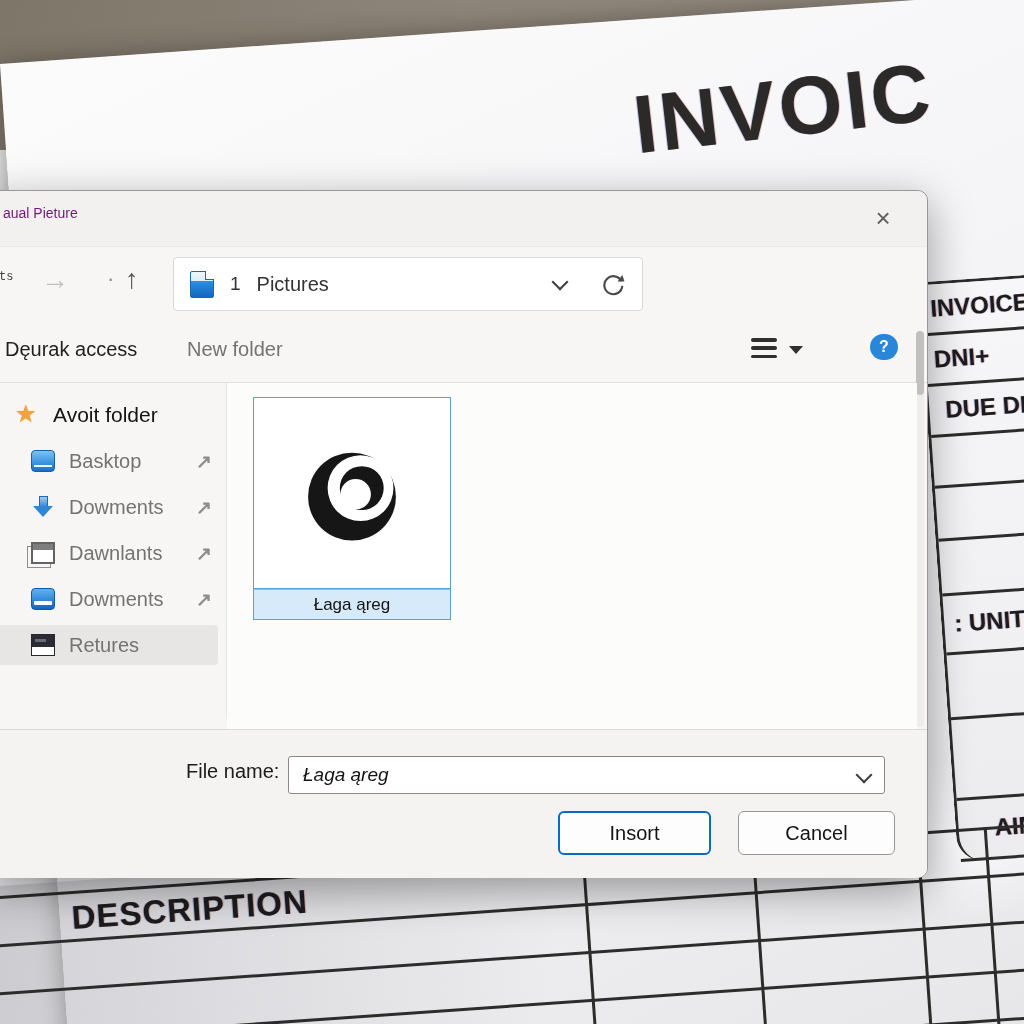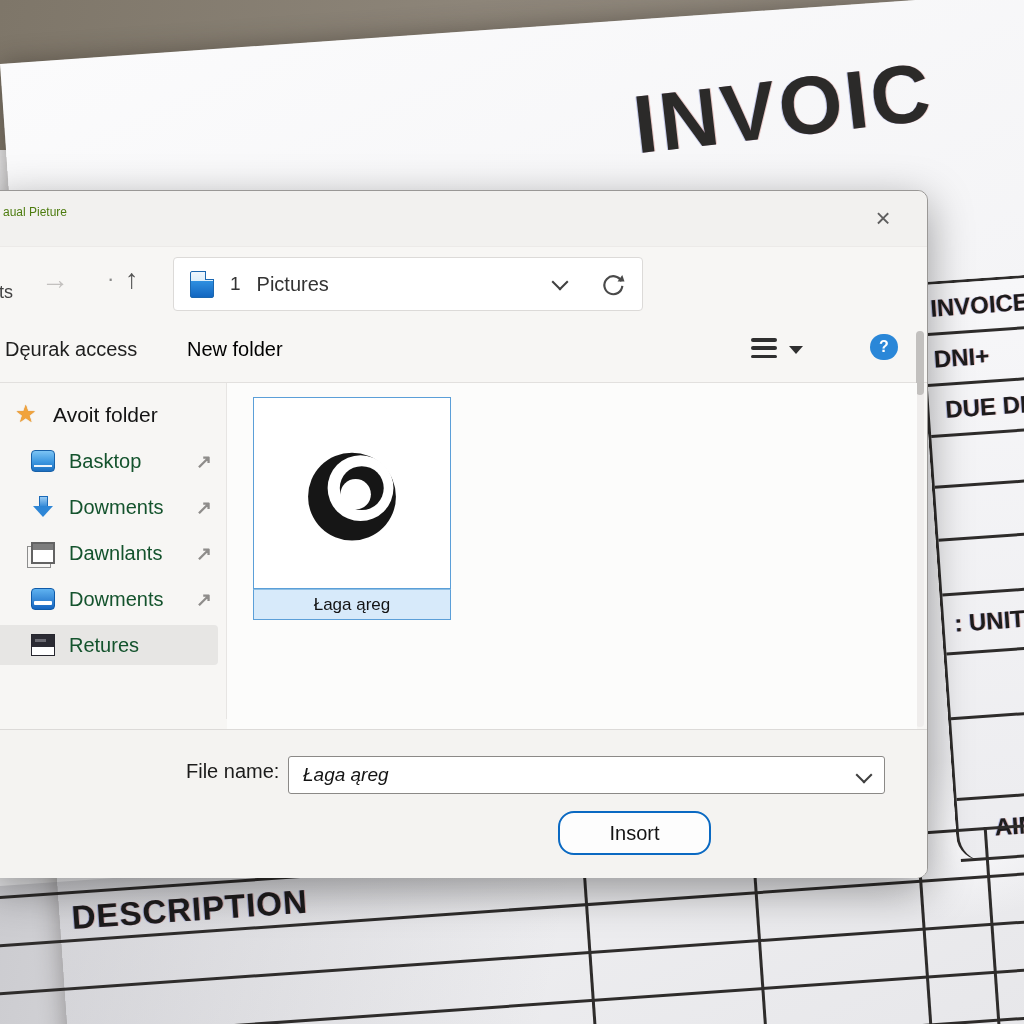--- a/index.html
+++ b/index.html
@@ -32,26 +32,26 @@
   .description-label{position:absolute;left:12px;top:838px;font-size:33px;font-weight:800;
          letter-spacing:1px;color:#1d1c1c;
          text-shadow:1px 0 0 rgba(185,55,45,.3),-1px 0 0 rgba(45,65,185,.3);}
 
   
   .dialog{position:absolute;left:-10px;top:190px;width:936px;height:686px;
           background:#f7f6f4;border:1px solid #9a9896;border-radius:10px;
           box-shadow:0 12px 44px rgba(0,0,0,.38);z-index:10;}
   .titlebar{position:absolute;left:0;top:0;right:0;height:55px;border-radius:10px 10px 0 0;
           background:#f2f1ef;border-bottom:1px solid #eceae8;}
-  .title-text{position:absolute;left:12px;top:14px;font-size:12px;color:#4d7c0f;}
+  .title-text{position:absolute;left:12px;top:14px;font-size:14px;color:#701a75;}
   .close-btn{position:absolute;right:26px;top:9px;width:36px;height:36px;display:flex;
           align-items:center;justify-content:center;font-size:26px;color:#5f5f5f;cursor:default;}
 
   .navrow{position:absolute;left:0;top:55px;right:0;height:76px;}
-  .nav-frag{position:absolute;left:8px;top:36px;font-size:18px;color:#414141;}
+  .nav-frag{position:absolute;left:8px;top:24px;font-size:12px;color:#414141;font-family:Liberation Mono, monospace;}
   .nav-forward{position:absolute;left:50px;top:18px;font-size:28px;color:#c3c1bf;}
   .nav-dot{position:absolute;left:116px;top:20px;font-size:22px;color:#8a8a8a;}
   .nav-up{position:absolute;left:134px;top:18px;font-size:27px;color:#555;}
   .addressbar{position:absolute;left:182px;top:11px;width:470px;height:54px;background:#fff;
           border:1px solid #dcdad8;border-radius:4px;display:flex;align-items:center;padding:0 16px;box-sizing:border-box;}
   .crumb-num{font-size:19px;color:#333;margin-left:16px;}
   .crumb-name{font-size:20px;color:#333;margin-left:16px;}
   .addr-spacer{flex:1;}
   .chev{width:10px;height:10px;border-right:2px solid #3f3f3f;border-bottom:2px solid #3f3f3f;
           transform:rotate(45deg);display:inline-block;}
@@ -60,41 +60,41 @@
           border:1px solid #dcdad8;border-radius:4px;display:flex;align-items:center;justify-content:center;}
   .search-text{font-size:19px;color:#3f3f3f;}
 
   .folder-icon{width:22px;height:25px;position:relative;border:1px solid #1b67b0;border-radius:2px;
           background:linear-gradient(180deg,#eef6fd 0%,#dbeefb 36%,#2f8fe0 36%,#1266c0 100%);flex:0 0 22px;}
   .folder-icon::after{content:'';position:absolute;right:-1px;top:-1px;width:8px;height:8px;background:#fff;
           border-left:1px solid #1b67b0;border-bottom:1px solid #1b67b0;}
 
   .toolbar{position:absolute;left:0;top:131px;right:0;height:60px;border-bottom:1px solid #e2e0de;}
   .tb-quick{position:absolute;left:14px;top:16px;font-size:20px;color:#1f1f1f;}
-  .tb-new{position:absolute;left:196px;top:16px;font-size:20px;color:#000000;}
+  .tb-new{position:absolute;left:196px;top:16px;font-size:20px;color:#737373;}
   .view-btn{position:absolute;left:760px;top:16px;display:flex;align-items:center;gap:12px;}
   .hamburger{width:26px;height:20px;display:flex;flex-direction:column;justify-content:space-between;}
   .hamburger span{height:3.5px;background:#2f2f2f;border-radius:2px;}
   .tri-down{width:0;height:0;border-left:7px solid transparent;border-right:7px solid transparent;
           border-top:8px solid #2f2f2f;margin-top:4px;}
   .help-btn{position:absolute;left:879px;top:12px;width:28px;height:26px;border-radius:13px;
           background:#2a87d8;color:#fff;font-weight:700;font-size:16px;display:flex;align-items:center;justify-content:center;}
   .scrollbar{position:absolute;right:3px;top:140px;width:8px;height:396px;background:#efedec;border-radius:4px;}
   .scroll-thumb{position:absolute;left:0;top:0;width:8px;height:64px;background:#c2c0be;border-radius:4px;}
 
   .body-area{position:absolute;left:0;top:192px;right:0;height:346px;}
   .pane{position:absolute;left:236px;top:0;right:10px;bottom:0;background:#fcfcfb;}
   .side-divider{position:absolute;left:235px;top:0;width:1px;bottom:10px;background:#e7e5e3;}
 
   .sidebar{position:absolute;left:0;top:0;width:235px;bottom:0;}
   .side-head{display:flex;align-items:center;height:40px;margin:12px 0 6px 0;padding-left:26px;gap:12px;}
   .side-head .label{font-size:21px;color:#141414;}
   .side-item{display:flex;align-items:center;height:40px;margin:6px 0;padding-left:40px;gap:14px;position:relative;}
   .side-item.selected{background:#e7e6e4;border-radius:0 4px 4px 0;margin-right:8px;}
-  .side-label{font-size:20px;color:#14532d;}
+  .side-label{font-size:20px;color:#737373;}
   .pin{position:absolute;right:14px;font-size:19px;font-weight:700;color:#8f8d8b;}
   .icon{width:24px;height:22px;position:relative;flex:0 0 24px;box-sizing:border-box;}
   .star-icon{background:none;}
   .star-icon::before{content:'★';position:absolute;left:-2px;top:-4px;font-size:24px;color:#f1a33c;
        text-shadow:0 0 1px #c97f1a;}
   .desktop-icon{border-radius:4px;border:1px solid #1861a8;
        background:linear-gradient(180deg,#7cc4f4 0%,#3c97e0 55%,#1d6fc0 100%);}
   .desktop-icon::after{content:'';position:absolute;left:2px;right:2px;bottom:4px;height:2.5px;background:#fff;opacity:.92;}
   .download-icon{background:none;}
   .download-icon::before{content:'';position:absolute;left:8px;top:0;width:7px;height:10px;
@@ -118,21 +118,21 @@
        border:1px solid #5b9fd8;border-top:1px solid #8ebfe4;box-sizing:border-box;
        display:flex;align-items:center;justify-content:center;font-size:17px;color:#141414;}
 
   .footer{position:absolute;left:0;top:538px;right:0;height:148px;background:#f4f3f1;
        border-top:1px solid #dcdad8;border-radius:0 0 10px 10px;}
   .fn-label{position:absolute;left:195px;top:30px;font-size:20px;color:#1b1b1b;}
   .fn-input{position:absolute;left:297px;top:26px;width:597px;height:38px;background:#fff;
        border:1px solid #8b8987;border-radius:3px;box-sizing:border-box;
        display:flex;align-items:center;padding:0 14px;}
   .fn-value{font-style:italic;font-size:19px;color:#141414;flex:1;}
-  .btn{position:absolute;top:81px;height:44px;border-radius:16px;display:flex;align-items:center;
+  .btn{position:absolute;top:81px;height:44px;border-radius:6px;display:flex;align-items:center;
        justify-content:center;font-size:20px;color:#141414;background:#fdfdfd;box-sizing:border-box;}
   .btn-insert{left:567px;width:153px;border:2px solid #0a69c2;}
   .btn-cancel{left:747px;width:157px;border:1px solid #999795;}
 </style>
 </head>
 <body>
 
 <div class="desk"></div>
 
 <div class="paper">
@@ -262,14 +262,15 @@
       </div>
     </div>
 
   <div class="footer">
     <span class="fn-label">File name:</span>
     <div class="fn-input">
       <span class="fn-value">Łaga ąreg</span>
       <span class="chev"></span>
     </div>
     <div class="btn btn-insert">Insort</div>
+    <div class="btn btn-cancel">Cancel</div>
   </div>
 </div>
 
 </body></html>

